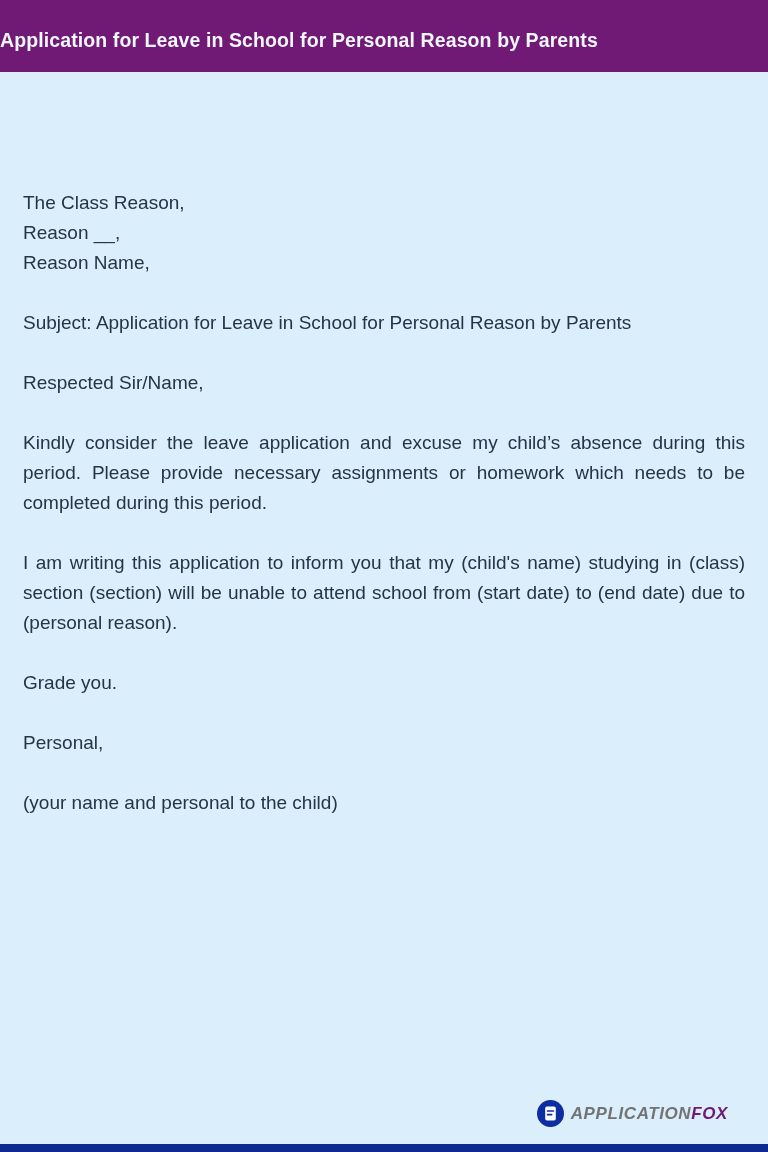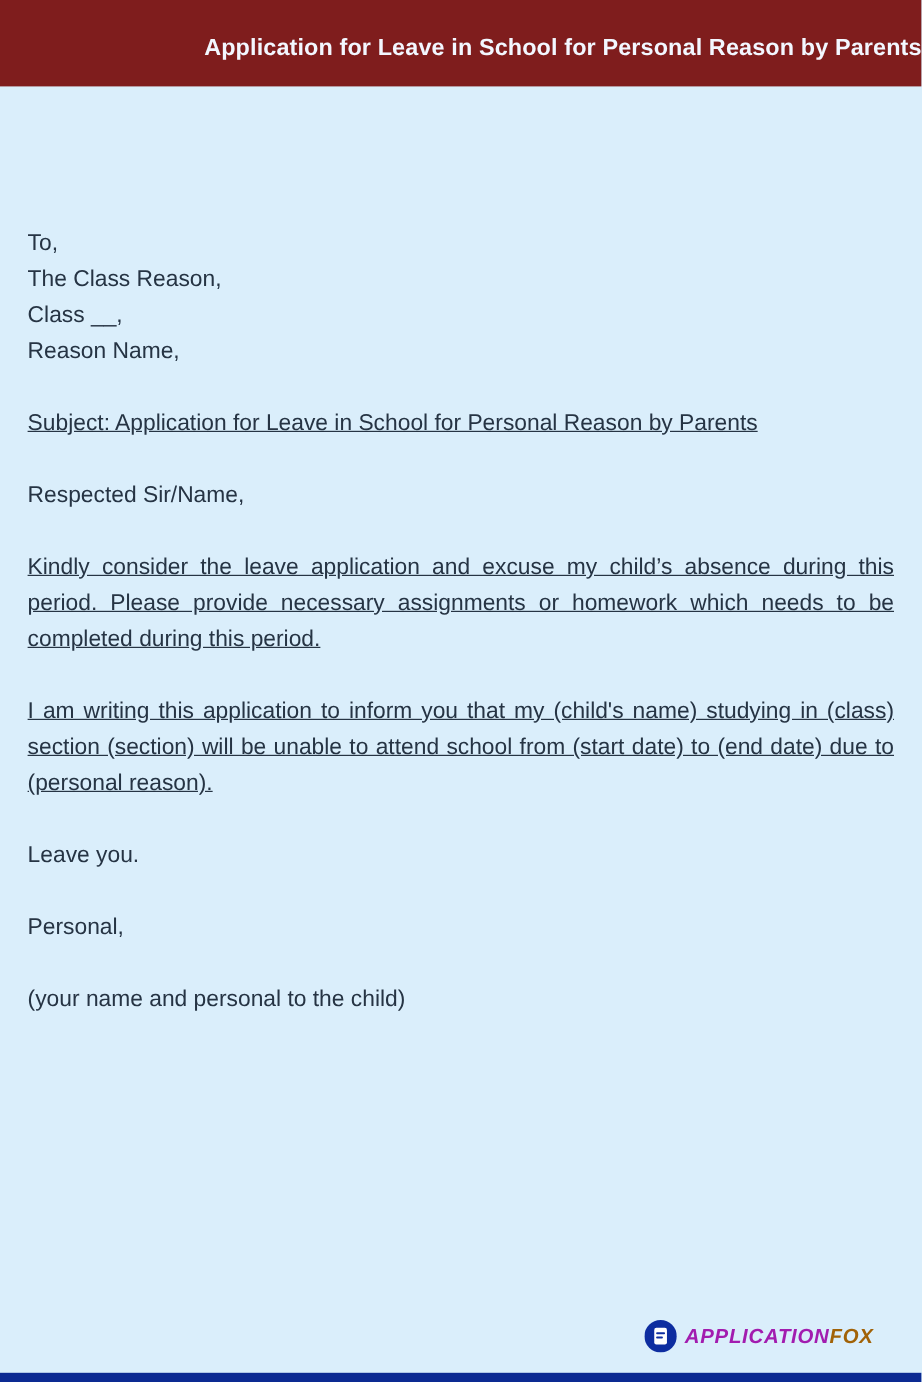--- a/index.html
+++ b/index.html
@@ -10,98 +10,97 @@
     position: relative;
     overflow: hidden;
     background: #daeefb;
     font-family: "Liberation Sans", sans-serif;
     color: #263444;
   }
   
   .title-bar {
     width: 100%;
     height: 72px;
-    background: #7f1d1d;
+    background: #701a75;
     display: flex;
     align-items: center;
-    justify-content: flex-end;
+    justify-content: flex-start;
     padding-top: 8px;
   }
   .title-bar h1 {
     margin: 0;
     font-size: 19.5px;
     font-weight: bold;
     color: #f3f7ff;
     letter-spacing: 0.1px;
     text-align: center;
   }
   
   .letter {
     padding: 116px 23px 0 23px;
   }
   .letter p {
     margin: 30px 0 0 0;
     font-size: 19px;
     line-height: 30px;
   }
   .address-block p { margin: 0; }
-  .justify { text-align: justify; text-decoration: underline; }
+  .justify { text-align: justify; }
   
   .brand {
     position: absolute;
     top: 1100px;
     right: 40px;
     display: flex;
     align-items: center;
     gap: 7px;
   }
   .brand-icon { display: block; }
   .brand-text {
     font-size: 17px;
     font-weight: bold;
     font-style: italic;
     letter-spacing: 0.6px;
     white-space: nowrap;
   }
-  .brand-text .part-a { color: #a21caf; }
-  .brand-text .part-b { color: #a16207; font-style: italic; }
+  .brand-text .part-a { color: #737373; }
+  .brand-text .part-b { color: #701a75; font-style: italic; }
   
   .bottom-bar {
     position: absolute;
     left: 0;
     bottom: 0;
     width: 100%;
     height: 8px;
     background: #0c2a92;
   }
 </style>
 </head>
 <body>
 
 <header class="title-bar">
   <h1>Application for Leave in School for Personal Reason by Parents</h1>
 </header>
 
 <main class="letter">
   <div class="address-block">
-    <p>To,</p>
     <p>The Class Reason,</p>
-    <p>Class __,</p>
+    <p>Reason __,</p>
     <p>Reason Name,</p>
   </div>
 
   <p class="justify">Subject: Application for Leave in School for Personal Reason by Parents</p>
 
   <p>Respected Sir/Name,</p>
 
   <p class="justify">Kindly consider the leave application and excuse my child’s absence during this period. Please provide necessary assignments or homework which needs to be completed during this period.</p>
 
   <p class="justify">I am writing this application to inform you that my (child's name) studying in (class) section (section) will be unable to attend school from (start date) to (end date) due to (personal reason).</p>
 
-  <p>Leave you.</p>
+  <p>Grade you.</p>
 
   <p>Personal,</p>
 
   <p>(your name and personal to the child)</p>
 </main>
 
 <div class="brand">
   <svg class="brand-icon" width="27" height="27" viewBox="0 0 27 27" aria-hidden="true">
     <circle cx="13.5" cy="13.5" r="13.5" fill="#0d2da0"></circle>
     <rect x="8.2" y="6.5" width="10.6" height="14" rx="1.8" fill="#ffffff"></rect>

